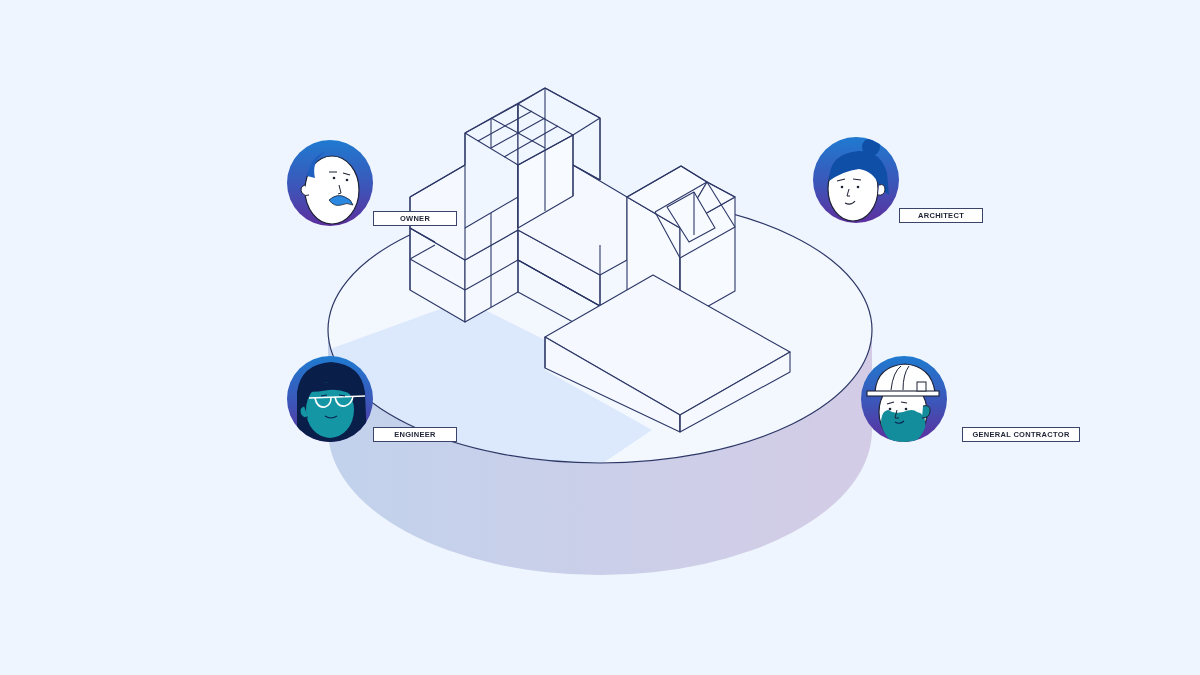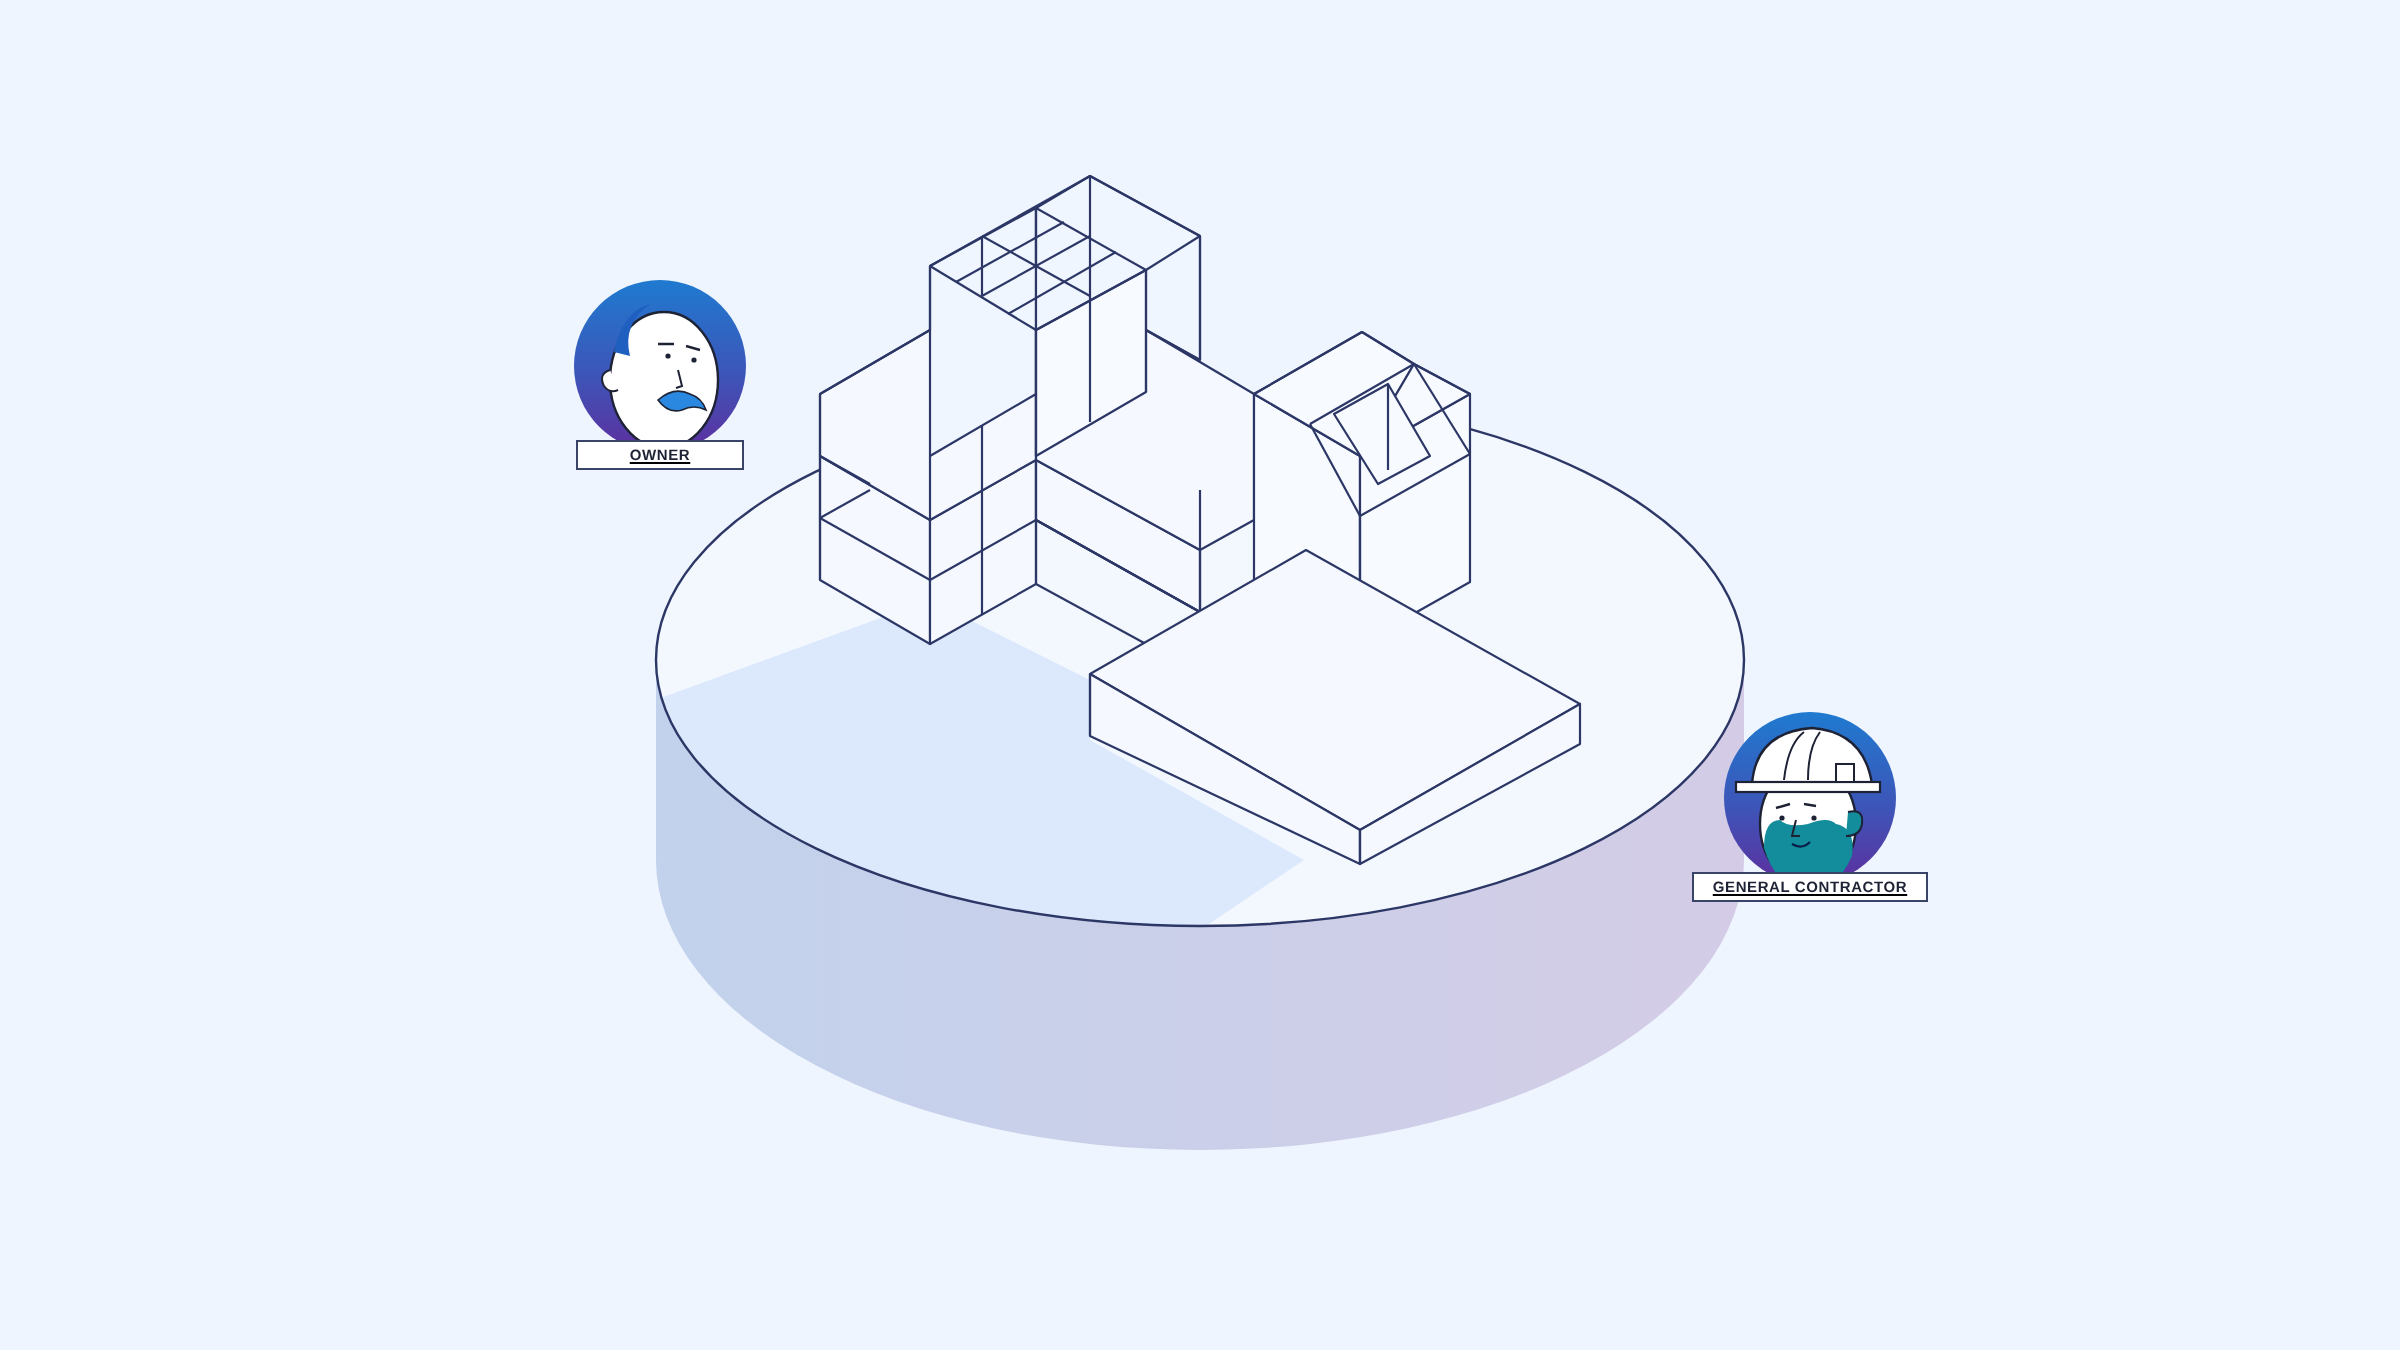--- a/index.html
+++ b/index.html
@@ -5,21 +5,21 @@
   html, body { margin: 0; padding: 0; }
   body {
     width: 1200px; height: 675px; overflow: hidden;
     background: #eef5fe;
     font-family: "Liberation Sans", sans-serif;
     position: relative;
   }
   #stage { position: absolute; left: 0; top: 0; width: 1200px; height: 675px; }
   .role {
     position: absolute;
-    display: flex; flex-direction: column; align-items: center; text-decoration: underline;
+    display: flex; flex-direction: row; align-items: flex-end;
   }
   .avatar {
     width: 86px; height: 86px; border-radius: 50%;
     background: linear-gradient(180deg, #1f7ad0 0%, #3d55b8 55%, #5d2f9e 100%);
     position: relative; overflow: hidden;
   }
   .avatar svg { position: absolute; left: 0; top: 0; }
   .role-label {
     margin-top: -6px;
     background: #ffffff;
@@ -138,21 +138,55 @@
         <path d="M56,33 l7,2" stroke="#1e2235" stroke-width="1.2"></path>
         <circle cx="47" cy="38" r="1.3" fill="#1e2235"></circle>
         <circle cx="60" cy="40" r="1.3" fill="#1e2235"></circle>
         <path d="M52,45 l2,8 l-3,1" fill="none" stroke="#1e2235" stroke-width="1"></path>
         <path d="M42,60 q8,-7 16,-3 q6,2 8,8 q-6,-3 -12,0 q-7,2 -12,-5 z" fill="#2a88e0" stroke="#1e2235" stroke-width="0.8"></path>
       </svg>
     </div>
     <div class="role-label" style="width:82px;">OWNER</div>
   </div>
 
-
+  <div class="role" style="left:813px; top:137px;">
+    <div class="avatar">
+      <svg width="86" height="86" viewBox="0 0 86 86">
+        <ellipse cx="40" cy="52" rx="25" ry="32" fill="#ffffff" stroke="#1e2235" stroke-width="1.2"></ellipse>
+        <circle cx="58" cy="10" r="9" fill="#0f4fa8"></circle>
+        <path d="M16,44 q0,-28 30,-30 q22,0 28,22 l2,22 q-6,-4 -10,-10 q-6,-14 -20,-16 q-16,2 -30,12 z" fill="#0f4fa8"></path>
+        <path d="M66,48 q6,-2 6,5 q-1,6 -7,5" fill="#fff" stroke="#1e2235" stroke-width="1"></path>
+        <path d="M24,44 l8,-2" stroke="#1e2235" stroke-width="1.2"></path>
+        <path d="M40,42 l8,1" stroke="#1e2235" stroke-width="1.2"></path>
+        <circle cx="29" cy="50" r="1.3" fill="#1e2235"></circle>
+        <circle cx="45" cy="50" r="1.3" fill="#1e2235"></circle>
+        <path d="M36,52 l-2,7 l3,0" fill="none" stroke="#1e2235" stroke-width="1"></path>
+        <path d="M32,66 q6,3 10,-2" fill="none" stroke="#1e2235" stroke-width="1.1"></path>
+      </svg>
+    </div>
+    <div class="role-label" style="width:82px;">ARCHITECT</div>
+  </div>
+
+  <div class="role" style="left:287px; top:356px;">
+    <div class="avatar">
+      <svg width="86" height="86" viewBox="0 0 86 86">
+        <path d="M10,86 l0,-50 q4,-28 34,-30 q30,2 34,30 l2,50 z" fill="#0a1e4a"></path>
+        <ellipse cx="43" cy="54" rx="24" ry="28" fill="#1596a5"></ellipse>
+        <path d="M17,50 q-6,2 -3,9 q3,4 7,2" fill="#1596a5" stroke="#0a1e4a" stroke-width="1"></path>
+        <path d="M20,36 q10,-12 30,-10 q14,4 22,18 q-14,-12 -30,-10 q-10,2 -22,2 z" fill="#0a1e4a"></path>
+        <path d="M22,42 l56,-2" stroke="#ffffff" stroke-width="1.6"></path>
+        <path d="M28,42 q2,10 10,9 q6,-2 6,-9" fill="none" stroke="#ffffff" stroke-width="1.6"></path>
+        <path d="M48,41 q2,10 10,9 q7,-2 8,-10" fill="none" stroke="#ffffff" stroke-width="1.6"></path>
+        <path d="M34,40 l6,-1" stroke="#0a1e4a" stroke-width="1.2"></path>
+        <path d="M52,39 l6,1" stroke="#0a1e4a" stroke-width="1.2"></path>
+        <path d="M38,60 q6,4 12,0" fill="none" stroke="#0a1e4a" stroke-width="1.1"></path>
+      </svg>
+    </div>
+    <div class="role-label" style="width:82px;">ENGINEER</div>
+  </div>
 
   <div class="role" style="left:846px; top:356px;">
     <div class="avatar" style="margin-left:15px; margin-right:15px;">
       <svg width="86" height="86" viewBox="0 0 86 86">
         <ellipse cx="42" cy="56" rx="24" ry="30" fill="#ffffff" stroke="#1e2235" stroke-width="1.2"></ellipse>
         <path d="M20,68 q0,-14 8,-14 q4,4 14,2 q10,-4 14,0 q10,2 8,16 q-8,18 -22,18 q-16,-2 -22,-22 z" fill="#138d9c"></path>
         <path d="M62,50 q8,-2 7,6 q-1,6 -8,6" fill="#138d9c" stroke="#1e2235" stroke-width="1"></path>
         <path d="M14,36 q2,-26 30,-28 q26,2 30,28 z" fill="#ffffff" stroke="#1e2235" stroke-width="1.2"></path>
         <rect x="6" y="35" width="72" height="5" fill="#ffffff" stroke="#1e2235" stroke-width="1.1"></rect>
         <path d="M30,34 q2,-18 10,-24 M42,34 q0,-16 6,-24" fill="none" stroke="#1e2235" stroke-width="1"></path>

